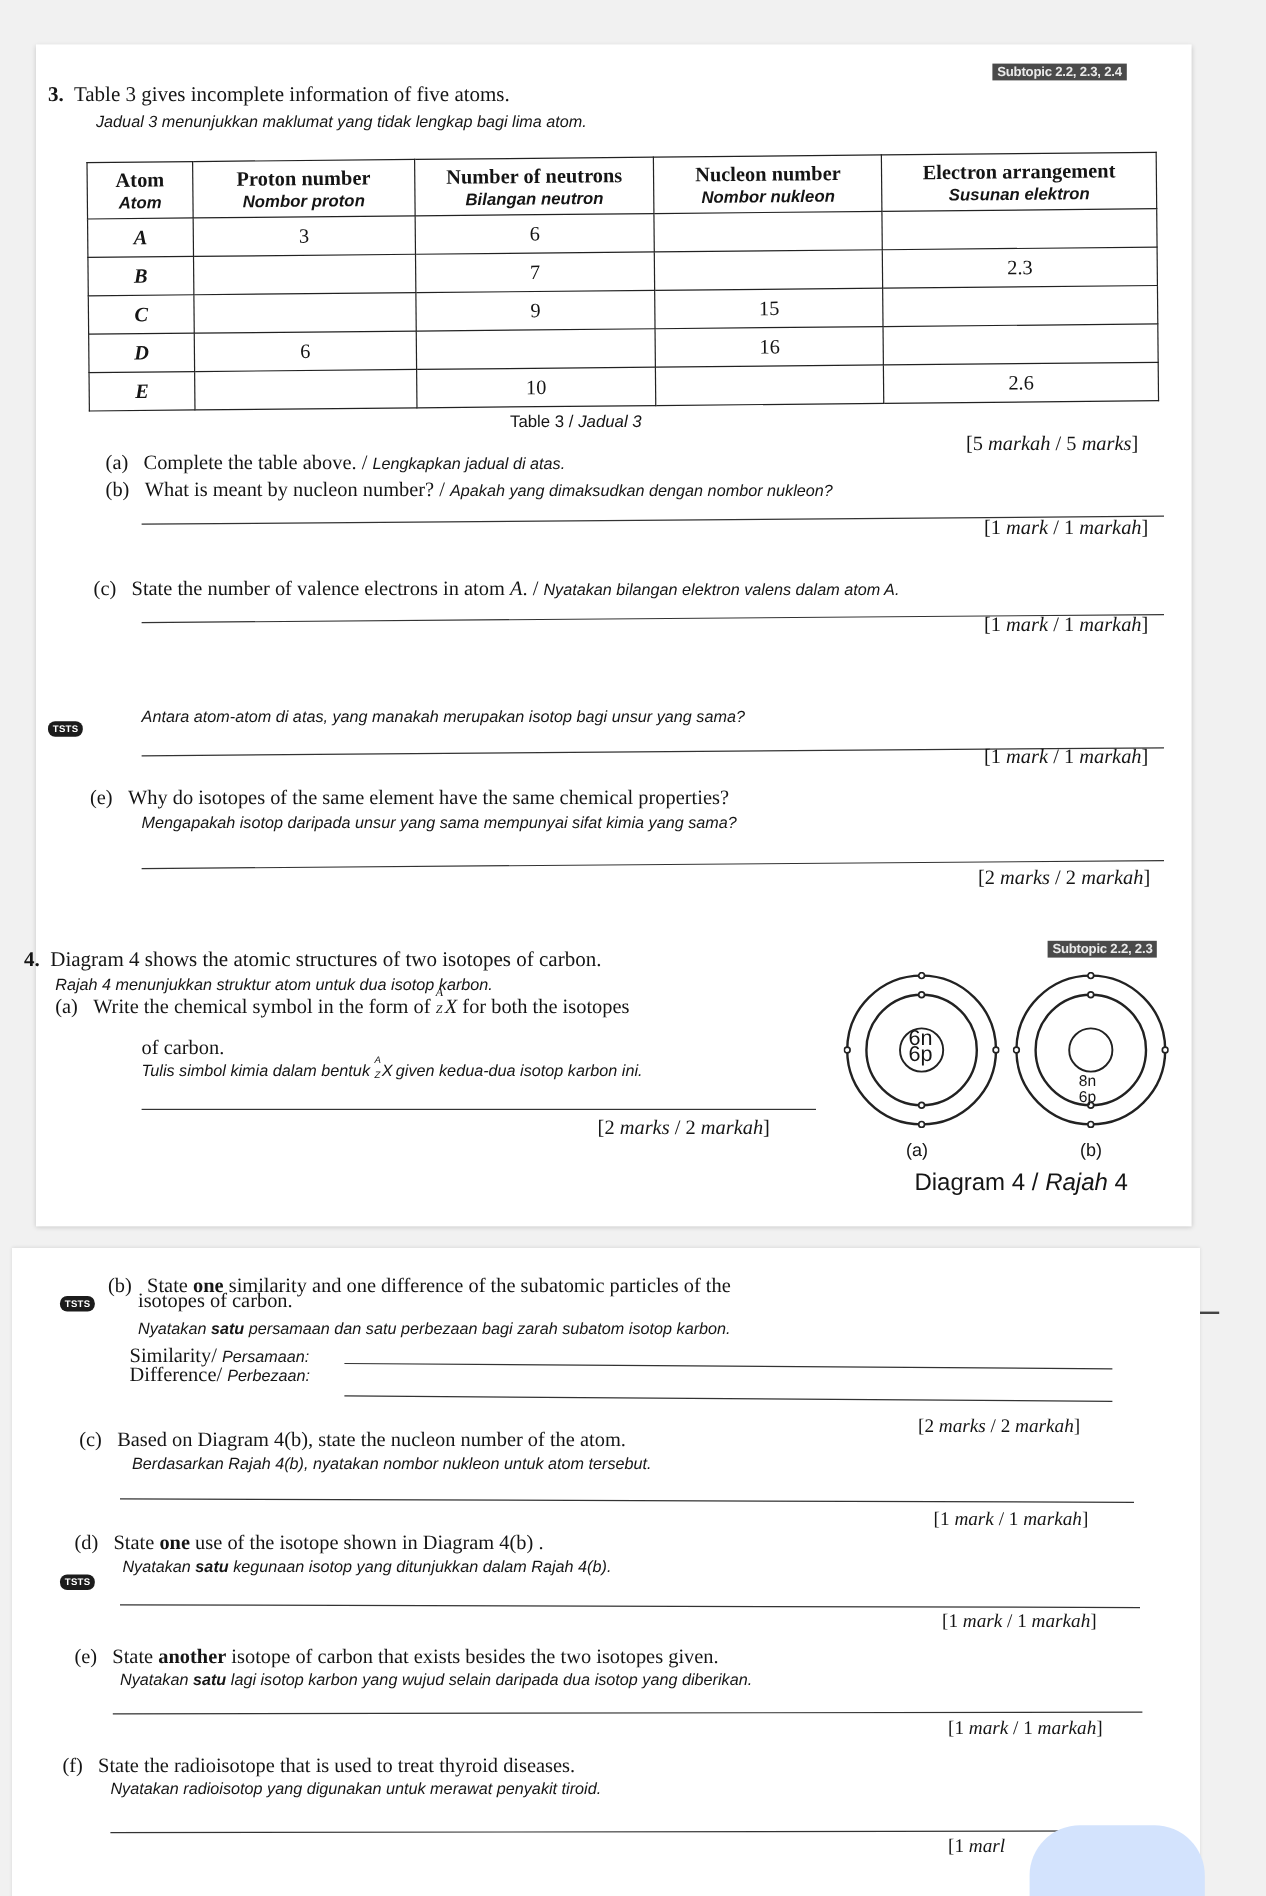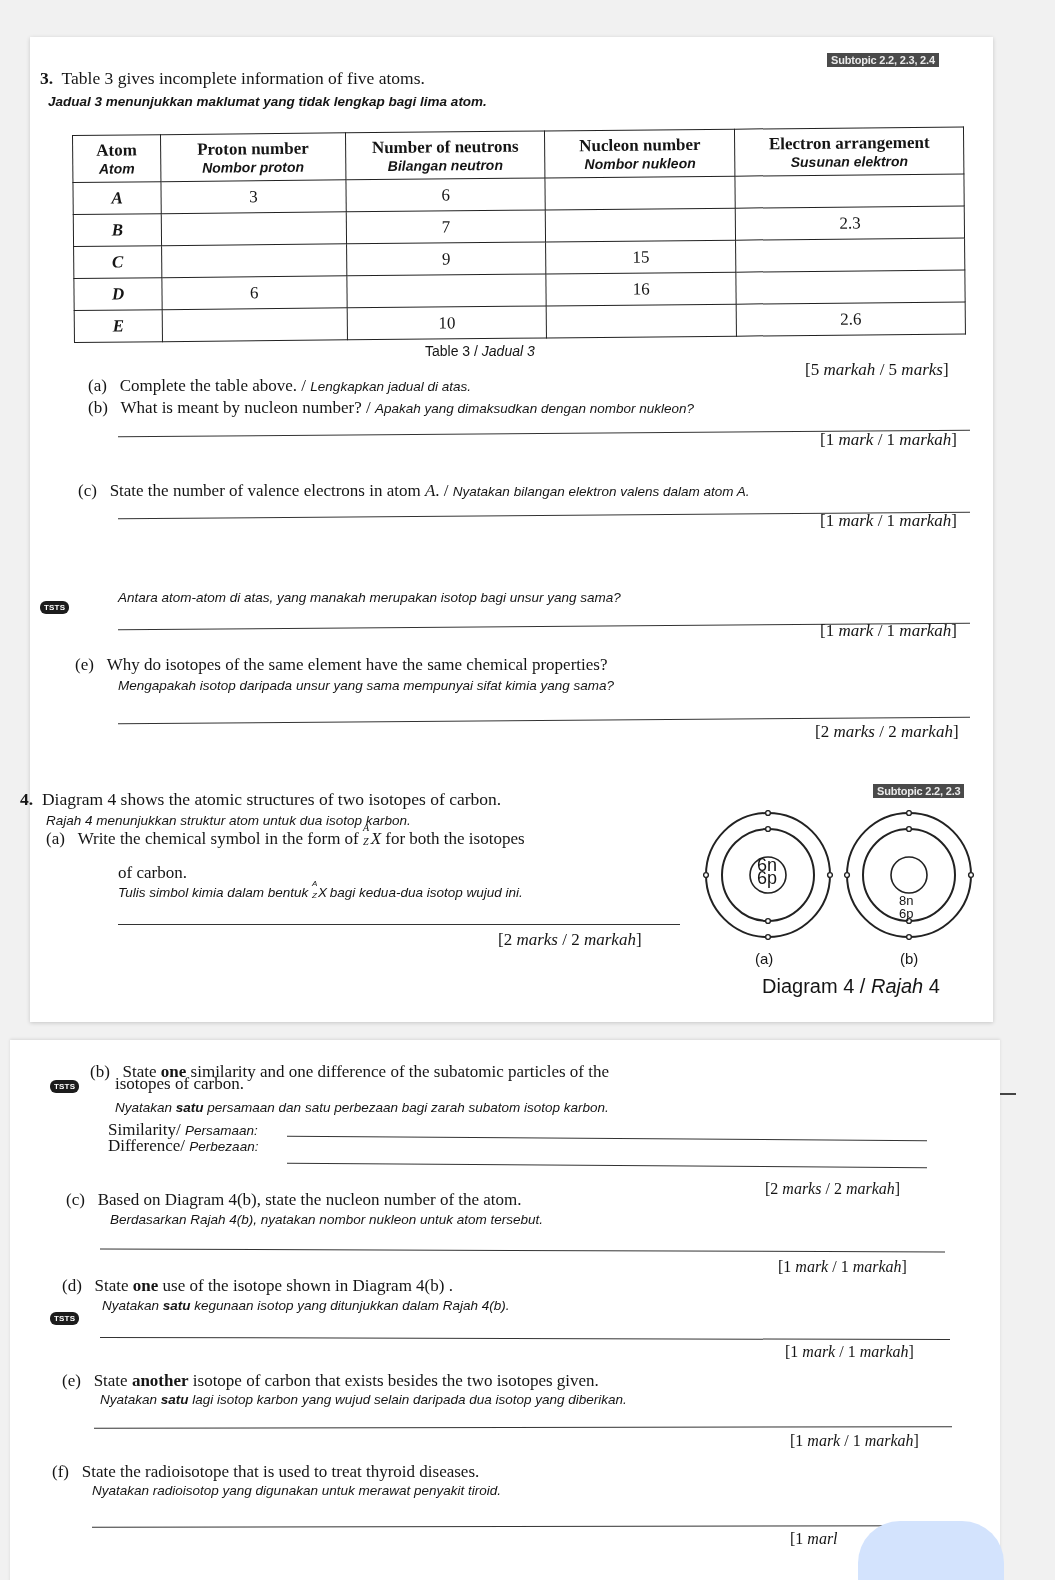--- a/index.html
+++ b/index.html
@@ -65,21 +65,21 @@
 </style>
 </head>
 <body>
 
 <div class="page" id="page1">
 
   <div class="abs serif qtext" style="left:10px; top:31px; font-size:17.5px;">
     <span class="b">3.</span>&nbsp;
     <span>Table 3 gives incomplete information of five atoms.</span>
   </div>
-  <div class="abs malay" style="left:18px; top:57px;font-weight:bold;">Jadual 3 menunjukkan maklumat yang tidak lengkap bagi lima atom.</div>
+  <div class="abs malay" style="left:50px; top:57px;">Jadual 3 menunjukkan maklumat yang tidak lengkap bagi lima atom.</div>
   <div class="subtopic" style="left:797px; top:16px;text-align:center;">Subtopic 2.2, 2.3, 2.4</div>
 
   <table id="atom-table">
     <colgroup>
       <col style="width:88px">
         <col style="width:185px">
         <col style="width:200px">
         <col style="width:190px">
         <col style="width:229px">
     </colgroup>
@@ -192,21 +192,21 @@
     <span class="b">4.</span>&nbsp;&nbsp;<span>Diagram 4 shows the atomic structures of two isotopes of carbon.</span>
   </div>
   <div class="abs malay" style="left:16px; top:776px;">Rajah 4 menunjukkan struktur atom untuk dua isotop karbon.</div>
   <div class="subtopic" style="left:843px; top:747px;">Subtopic 2.2, 2.3</div>
 
   <div class="abs qtext" style="left:16px; top:792px;text-align:right;">
     <span>(a)</span>&nbsp;&nbsp;&nbsp;<span>Write the chemical symbol in the form of </span><span style="display:inline-block; position:relative; width:18px;"><span style="position:absolute; left:0; top:-7px; font-size:10px; font-style:italic;">A</span><span style="position:absolute; left:0; top:7px; font-size:10px; font-style:italic;">Z</span><span style="padding-left:7px; font-style:italic;">X</span></span><span> for both the isotopes</span>
   </div>
   <div class="abs qtext" style="left:88px; top:826px;">of carbon.</div>
   <div class="abs malay" style="left:88px; top:848px;">
-    <span>Tulis simbol kimia dalam bentuk </span><span style="display:inline-block; position:relative; width:14px;"><span style="position:absolute; left:0; top:-6px; font-size:8px;">A</span><span style="position:absolute; left:0; top:6px; font-size:8px;">Z</span><span style="padding-left:6px;">X</span></span><span> bagi kedua-dua isotop wujud ini.</span>
+    <span>Tulis simbol kimia dalam bentuk </span><span style="display:inline-block; position:relative; width:14px;"><span style="position:absolute; left:0; top:-6px; font-size:8px;">A</span><span style="position:absolute; left:0; top:6px; font-size:8px;">Z</span><span style="padding-left:6px;">X</span></span><span> given kedua-dua isotop karbon ini.</span>
   </div>
   <div class="answer-line" style="left:88px; top:887px; width:562px;"></div>
   <div class="abs serif marks" style="left:468px; top:893px;">
     <span>[2 </span><span class="it">marks</span><span> / 2 </span><span class="it">markah</span><span>]</span>
   </div>
 
   <svg class="atom-svg" style="left:673px; top:773px;" width="130" height="130" viewBox="0 0 130 130">
     <circle cx="65" cy="65" r="62" fill="none" stroke="#222" stroke-width="2"></circle>
     <circle cx="65" cy="65" r="46" fill="none" stroke="#222" stroke-width="2"></circle>
     <circle cx="65" cy="65" r="18" fill="none" stroke="#222" stroke-width="1.6"></circle>

